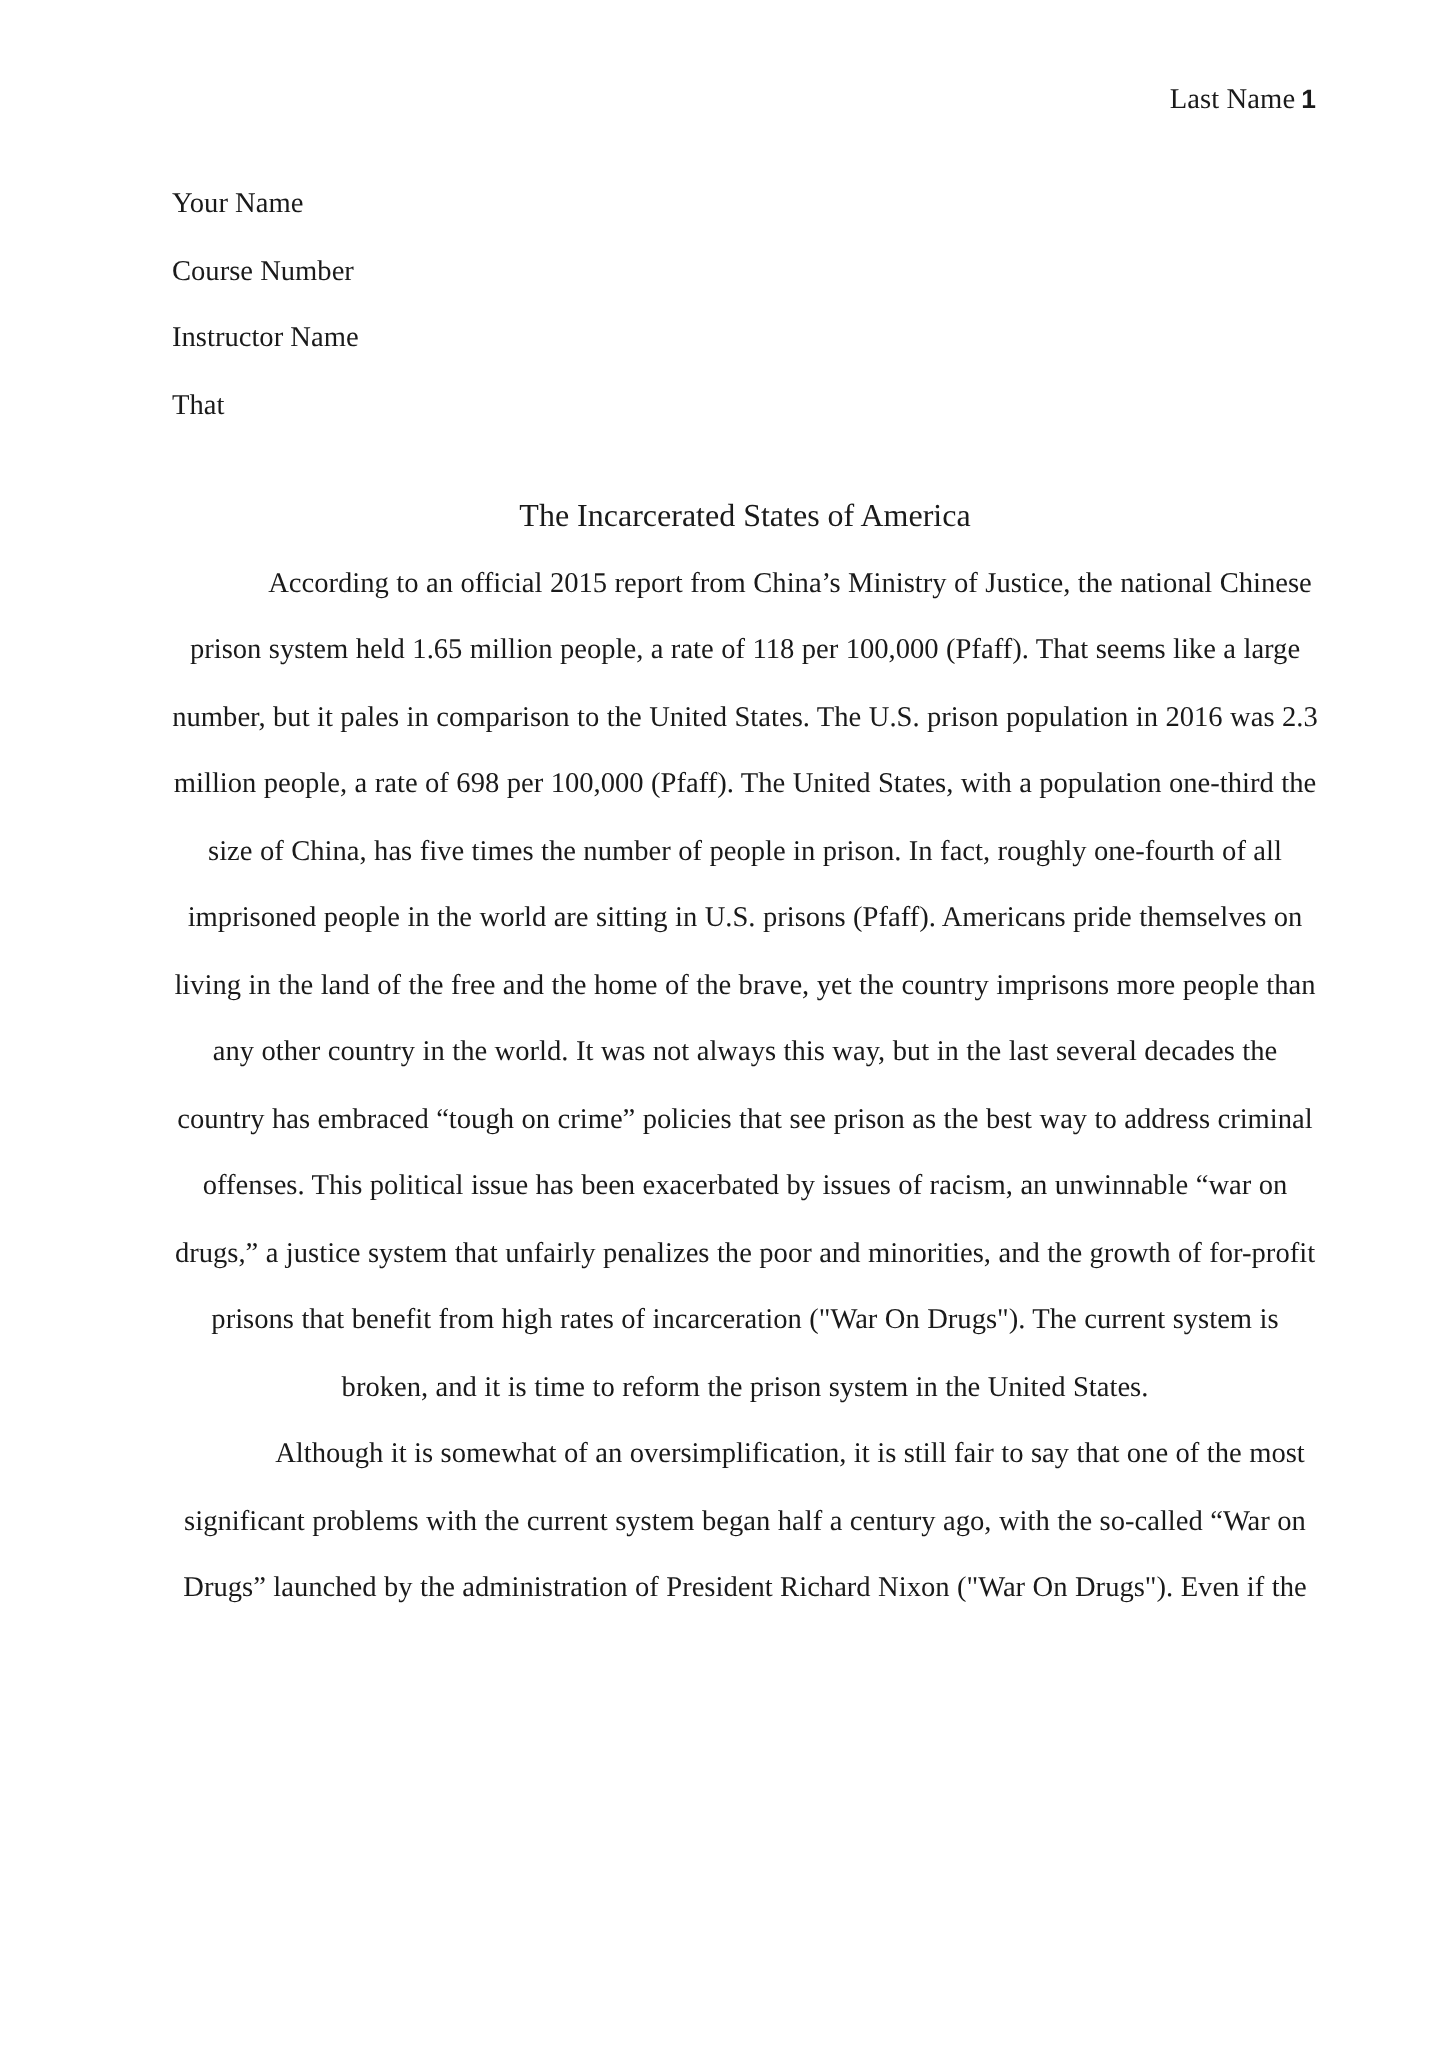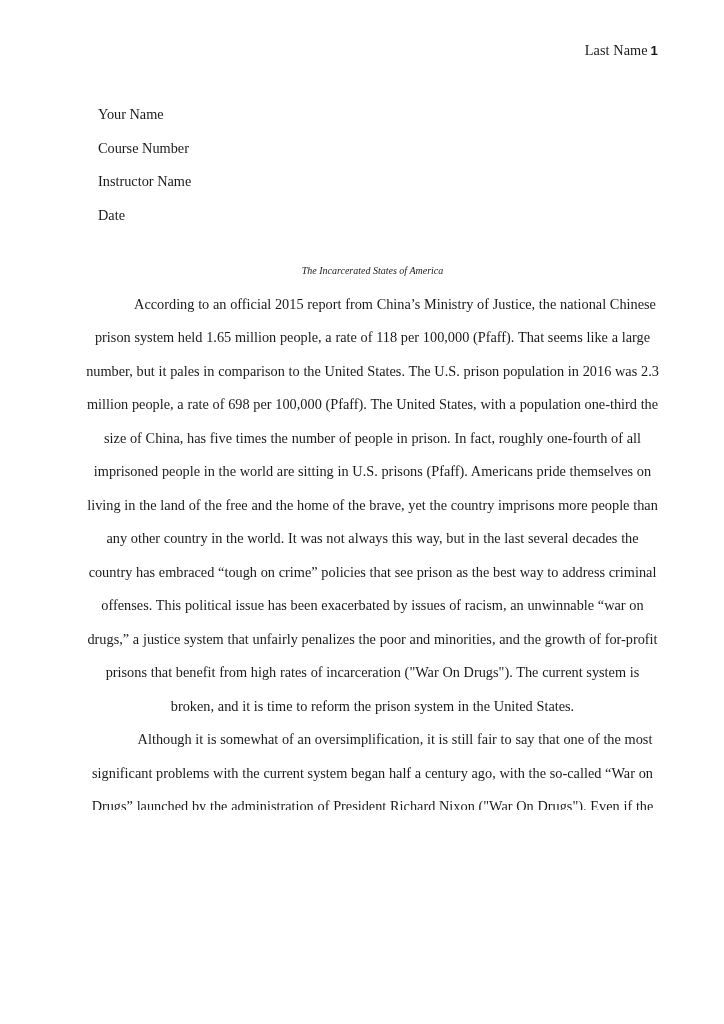--- a/index.html
+++ b/index.html
@@ -50,40 +50,39 @@
   .doc-body {
     position: absolute;
     top: 86px;
     left: 86px;
     width: 573px;
     font-size: 14.3px;
     line-height: 33.5px;
   }
 
   .heading-block {
-    margin: 12px;
+    margin: 0;
     padding: 0;
     list-style: none;
   }
   .heading-block li {
     margin: 0;
     padding: 0;
     line-height: 33.5px;
     white-space: nowrap;
   }
 
   .essay-title {
     margin: 0;
     padding: 0;
-    font-size: 10px;
+    font-size: 16px;
     font-weight: normal;
     text-align: center;
     line-height: 33.5px;
     margin-top: 22px;
-    font-style: italic;
   }
 
   .para {
     margin: 0;
     padding: 0;
     text-indent: 45px;
     line-height: 33.5px;
     text-align: center;
     word-spacing: 0.15px;
   }
@@ -99,21 +98,21 @@
   <div class="running-header">
     <span class="hdr-name">Last Name</span><span class="hdr-page">1</span>
   </div>
 
   <div class="doc-body">
 
     <ul class="heading-block">
       <li>Your Name</li>
       <li>Course Number</li>
       <li>Instructor Name</li>
-      <li>Date</li>
+      <li>That</li>
     </ul>
 
     <h1 class="essay-title">The Incarcerated States of America</h1>
 
     <p class="para">According to an official 2015 report from China’s Ministry of Justice, the national Chinese prison system held 1.65 million people, a rate of 118 per 100,000 (Pfaff). That seems like a large number, but it pales in comparison to the United States. The U.S. prison population in 2016 was 2.3 million people, a rate of 698 per 100,000 (Pfaff). The United States, with a population one-third the size of China, has five times the number of people in prison. In fact, roughly one-fourth of all imprisoned people in the world are sitting in U.S. prisons (Pfaff). Americans pride themselves on living in the land of the free and the home of the brave, yet the country imprisons more people than any other country in the world. It was not always this way, but in the last several decades the country has embraced “tough on crime” policies that see prison as the best way to address criminal offenses. This political issue has been exacerbated by issues of racism, an unwinnable “war on drugs,” a justice system that unfairly penalizes the poor and minorities, and the growth of for-profit prisons that benefit from high rates of incarceration ("War On Drugs"). The current system is broken, and it is time to reform the prison system in the United States.</p>
     <p class="para">Although it is somewhat of an oversimplification, it is still fair to say that one of the most significant problems with the current system began half a century ago, with the so-called “War on Drugs” launched by the administration of President Richard Nixon ("War On Drugs"). Even if the anti-drug campaign was started in good faith, it unfairly penalized poor people and minorities. Such people were easier targets for law enforcement and had fewer resources to fight back against a punitive criminal justice system. Instead of viewing issues related to illicit drugs</p>
 
   </div>
 </div>
 

